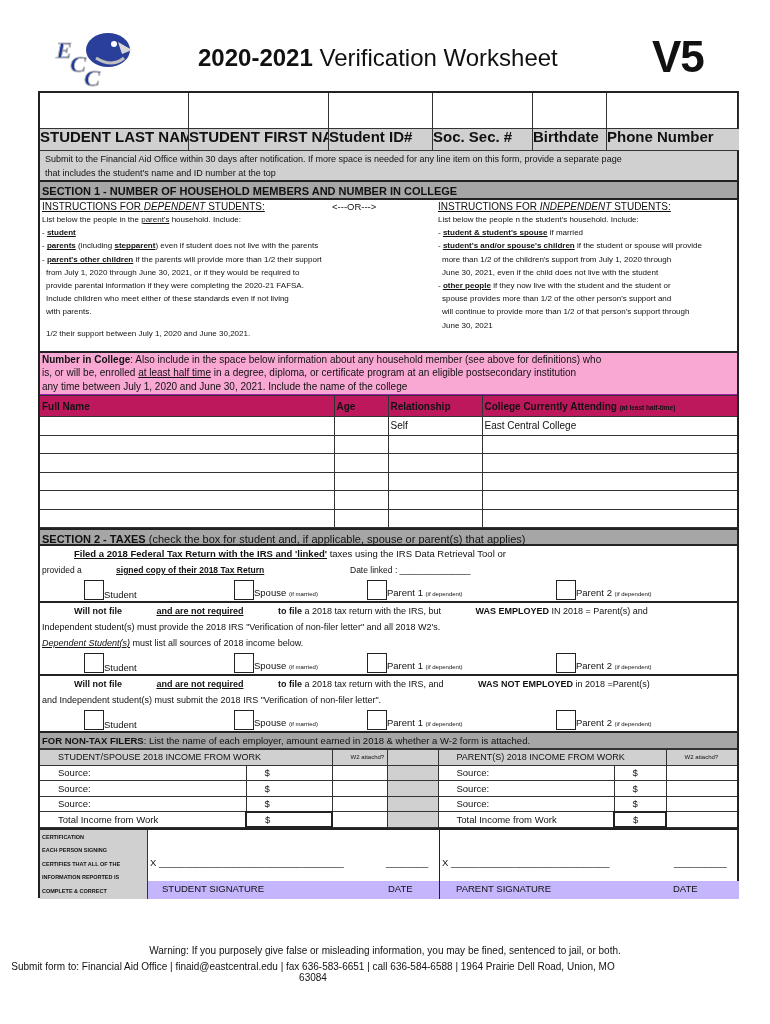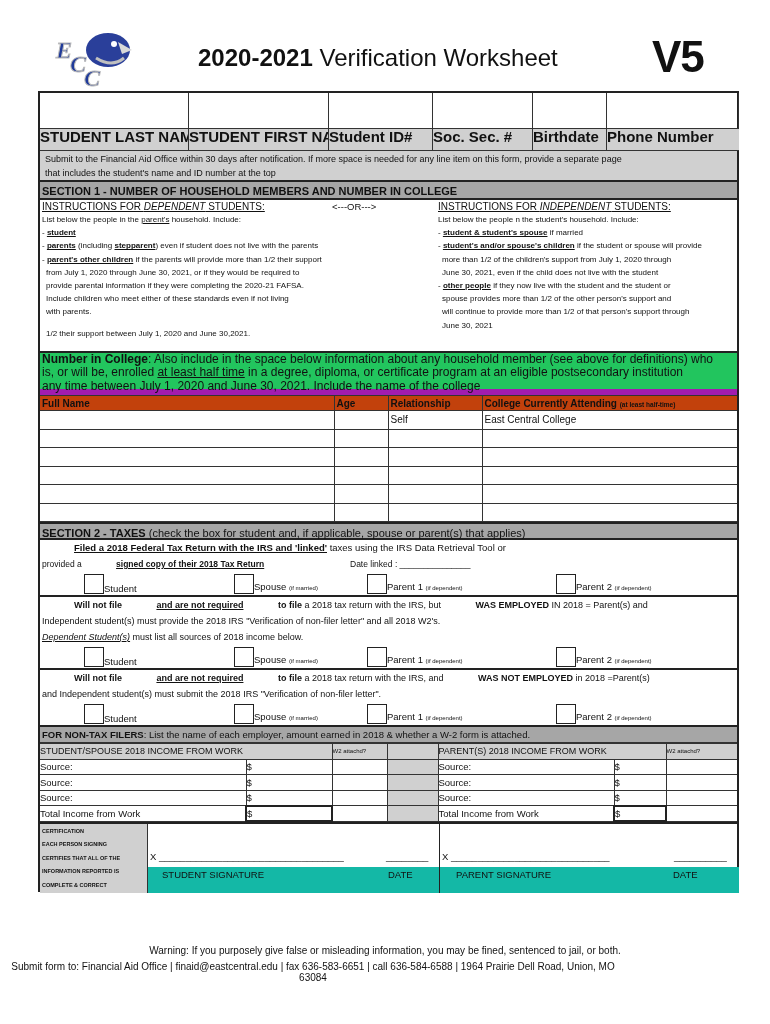--- a/index.html
+++ b/index.html
@@ -29,56 +29,56 @@
   .s1 { position: relative; height: 153px; border-bottom: 2px solid #222; font-size: 8px; line-height: 13.2px; }
   .s1 .col { position: absolute; top: 0; }
   .s1 .left { left: 2px; width: 330px; }
   .s1 .right { left: 398px; width: 300px; }
   .s1 .or { position: absolute; left: 292px; top: 0; font-size: 9.5px; }
   .s1 .ihead { font-size: 10px; text-decoration: underline; line-height: 13px; }
   .s1 .ind { padding-left: 4px; }
   .s1 u b, .s1 b u { font-weight: bold; }
   .s1 .other { position: absolute; left: 2px; top: 127px; width: 330px; }
 
-  .nic { background: #22c55e; font-size: 12px; line-height: 13.3px; padding: 0 2px; height: 42px; border-bottom: 6px solid #a21caf; }
+  .nic { background: #f9a8d4; font-size: 10px; line-height: 13.3px; padding: 0 2px; height: 42px; border-bottom: 1px solid #a21caf; }
   .nic b { font-weight: bold; }
 
   table.hh { width: 100%; border-collapse: collapse; table-layout: fixed; }
   table.hh td, table.hh th { border: 1px solid #333; height: 18.5px; font-size: 10px; padding: 0 2px; text-align: left; vertical-align: middle; }
-  table.hh th { background: #c2410c; height: 15px; font-weight: bold; font-size: 10px; margin-top: 24px; }
+  table.hh th { background: #be185d; height: 21px; font-weight: bold; font-size: 10px; margin-top: 24px; }
   table.hh tr td:first-child, table.hh tr th:first-child { border-left: none; }
   table.hh tr td:last-child, table.hh tr th:last-child { border-right: none; }
   table.hh .sm { font-size: 6.5px; font-weight: bold; }
 
   .s2-head { border-top: 2px solid #222; }
   .tax-block { position: relative; border-bottom: 2px solid #222; font-size: 9.5px; line-height: 16px; padding: 0 2px; }
   .tax-block .line { white-space: nowrap; }
   .tax-block b { font-weight: bold; margin-left: 32px; }
   .chk-row { position: relative; height: 23px; }
   .chk { position: absolute; bottom: 1px; display: flex; align-items: flex-end; }
   .chk .box { width: 20px; height: 20px; border: 1.5px solid #222; background: #fff; }
   .chk .lbl { font-size: 9.5px; margin-left: 0; line-height: 11px; }
   .chk .lbl small { font-size: 6px; }
 
   .ntf-head { background: #a6a6a6; font-size: 9.5px; height: 16px; line-height: 16px; padding: 0 2px; border-bottom: 1px solid #333; }
   table.inc { width: 100%; border-collapse: collapse; table-layout: fixed; }
-  table.inc td { border: 1px solid #333; height: 15.5px; font-size: 9.5px; padding: 0 0; white-space: nowrap; overflow: hidden; }
+  table.inc td { border: 1px solid #333; height: 15.5px; font-size: 9.5px; padding: 0 18px; white-space: nowrap; overflow: hidden; }
   table.inc tr td:first-child { border-left: none; }
   table.inc tr td:last-child { border-right: none; }
   table.inc .hdr { background: #d0d0d0; font-size: 9px; }
   table.inc .tiny { font-size: 6px; }
   table.inc .gap { background: #d0d0d0; }
 
   .cert { display: grid; grid-template-columns: 108px 292px 299px; border-top: 2px solid #222; height: 68px; }
   .cert .side { background: #d0d0d0; font-size: 5.5px; font-weight: bold; line-height: 13.4px; padding: 1px 2px; border-right: 1px solid #333; }
   .cert .sig { position: relative; border-right: 1.5px solid #222; }
   .cert .sig:last-child { border-right: none; }
   .cert .xline { position: absolute; top: 27px; font-size: 9.5px; white-space: nowrap; }
   .cert .dline { position: absolute; top: 27px; font-size: 9.5px; }
-  .cert .labels { position: absolute; left: 0; right: 0; bottom: 0; height: 26px; background: #14b8a6; font-size: 9.5px; line-height: 15px; }
+  .cert .labels { position: absolute; left: 0; right: 0; bottom: 0; height: 18px; background: #c4b5fd; font-size: 9.5px; line-height: 15px; }
   .cert .labels span { position: absolute; }
 
   .warn { left: 0; width: 770px; top: 945px; text-align: center; font-size: 10px; }
   .submit { left: 0; width: 626px; top: 961px; text-align: center; font-size: 10px; }
 </style>
 </head>
 <body>
 
 <div class="abs logo">
   <svg width="84" height="60" viewBox="0 0 84 60">

